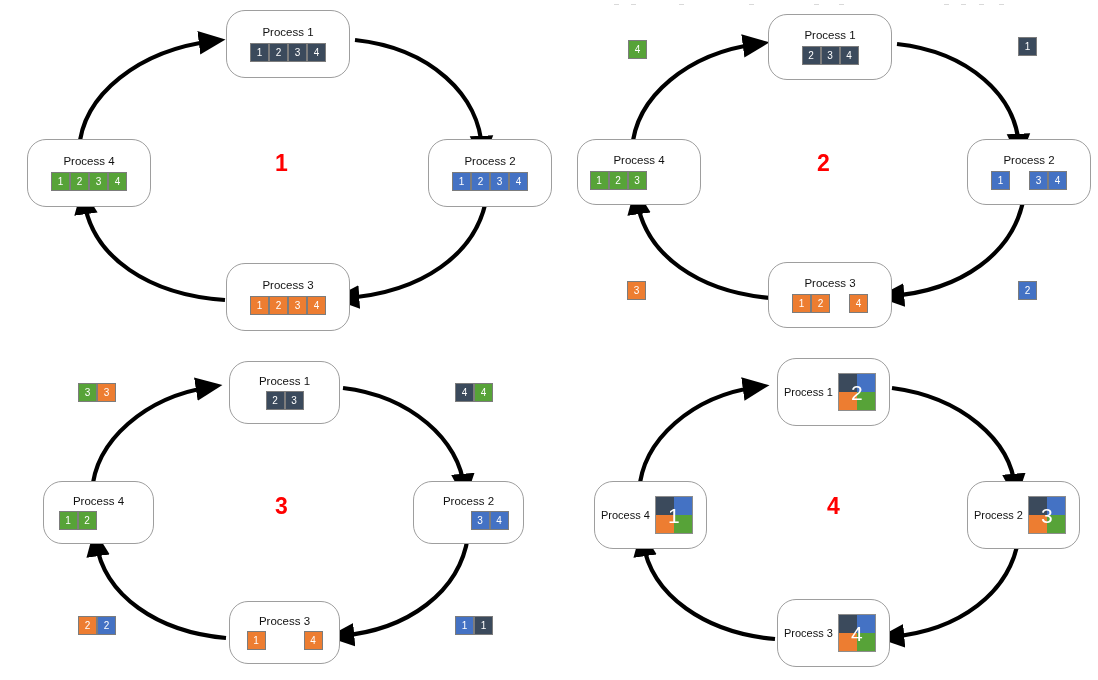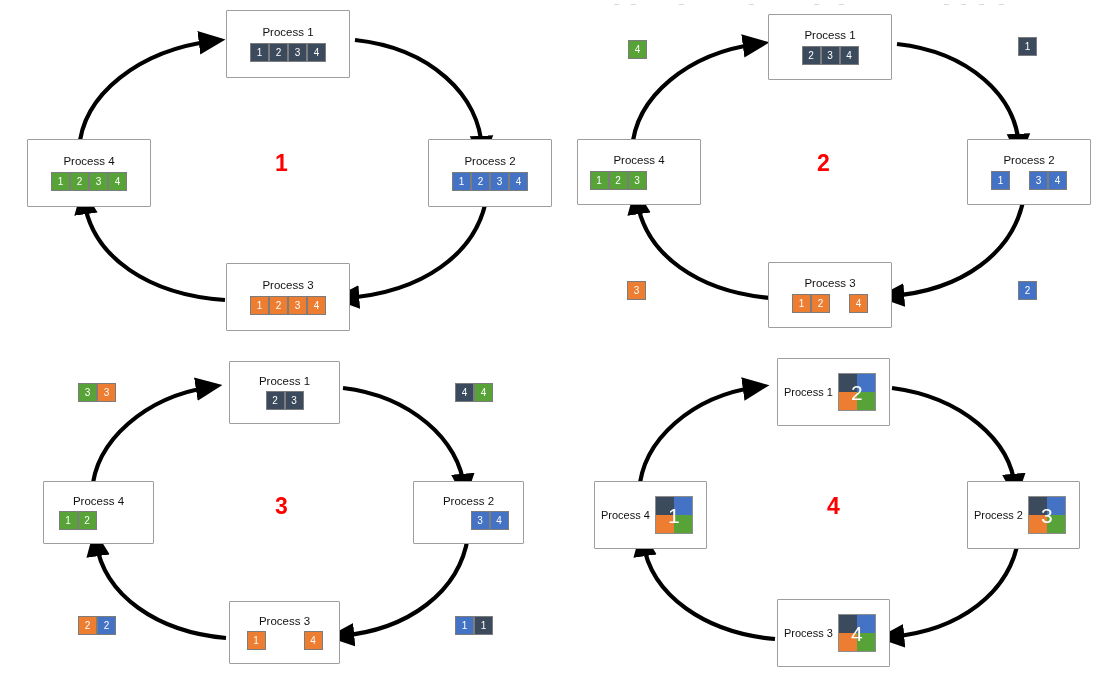--- a/index.html
+++ b/index.html
@@ -8,21 +8,21 @@
 
   .panel{position:absolute;width:549px;height:340px;}
   #panel-1{left:0;top:0;}
   #panel-2{left:549px;top:0;}
   #panel-3{left:0;top:340px;}
   #panel-4{left:549px;top:340px;}
 
   .cycle-svg{position:absolute;left:0;top:0;width:549px;height:340px;overflow:visible;}
 
   .pbox{position:absolute;box-sizing:border-box;background:#ffffff;
-        border:1.3px solid #9e9e9e;border-radius:1px;
+        border:1.3px solid #9e9e9e;border-radius:19px;
         display:flex;flex-direction:column;align-items:center;justify-content:center;
         z-index:3;}
   .pbox .plabel{font-size:11.5px;color:#111;line-height:1.1;white-space:nowrap;}
   .pbox .slotrow{display:flex;align-items:center;margin-top:4px;}
 
   
   .pbox.rowlayout{flex-direction:row;justify-content:flex-start;gap:5px;padding:0 6px;}
   .pbox.rowlayout .plabel{font-size:11px;}
   .pbox.rowlayout .slotrow{margin-top:0;}
 

